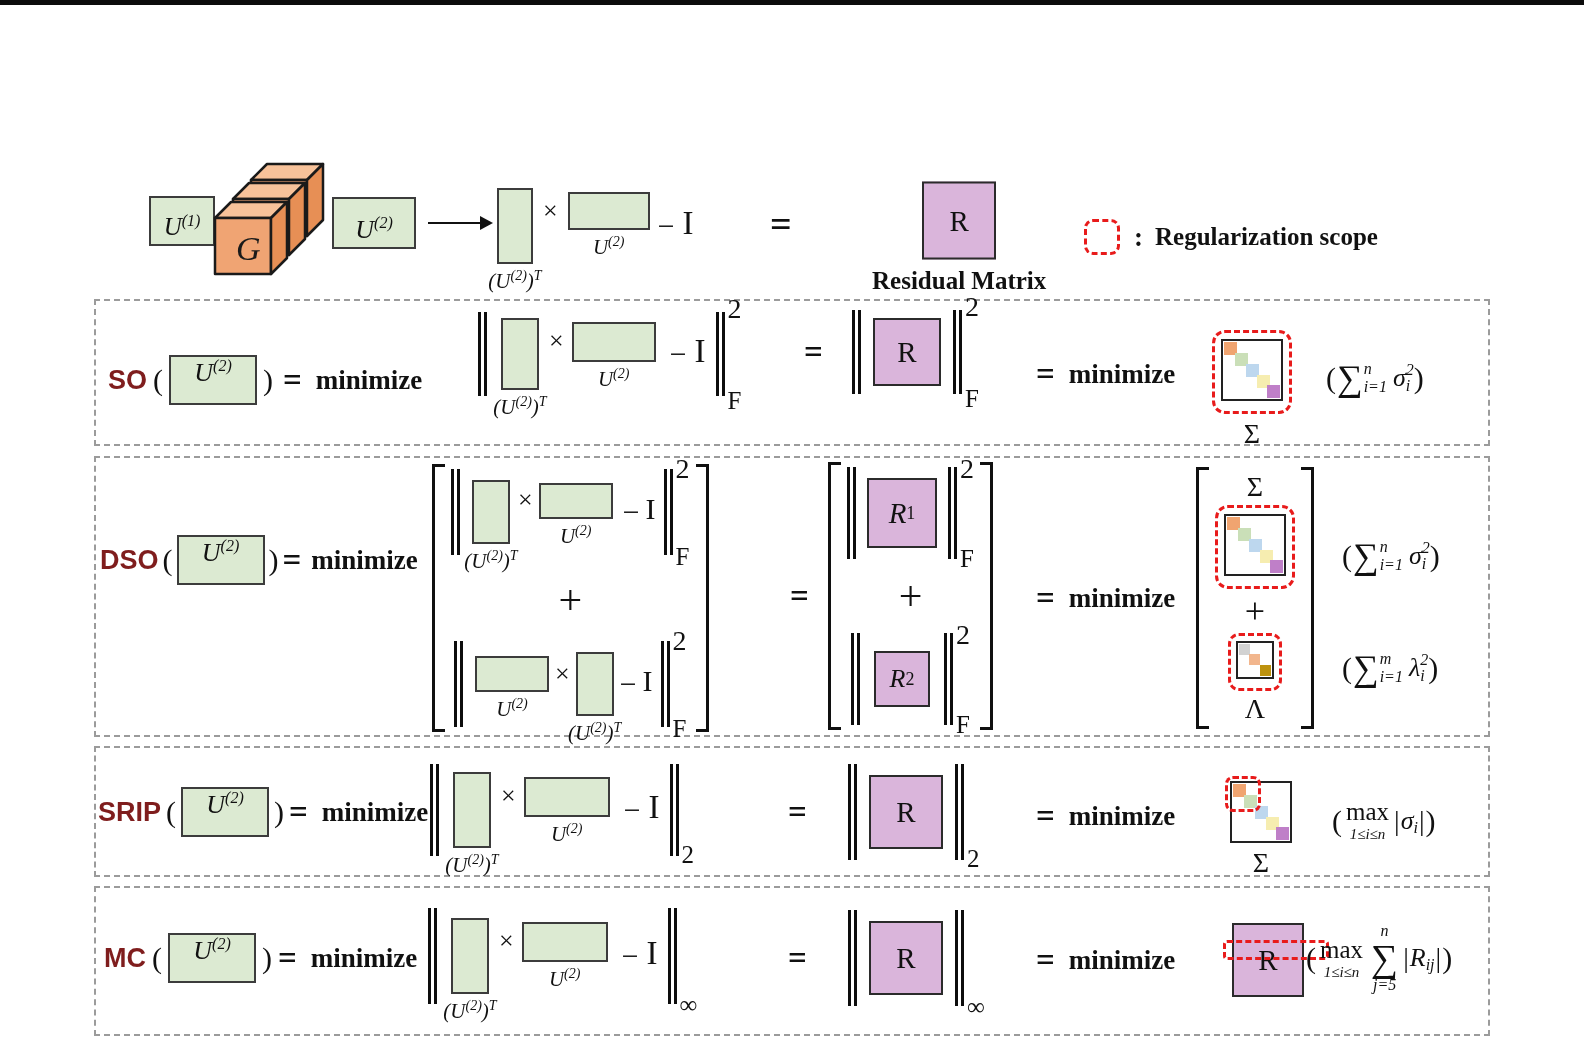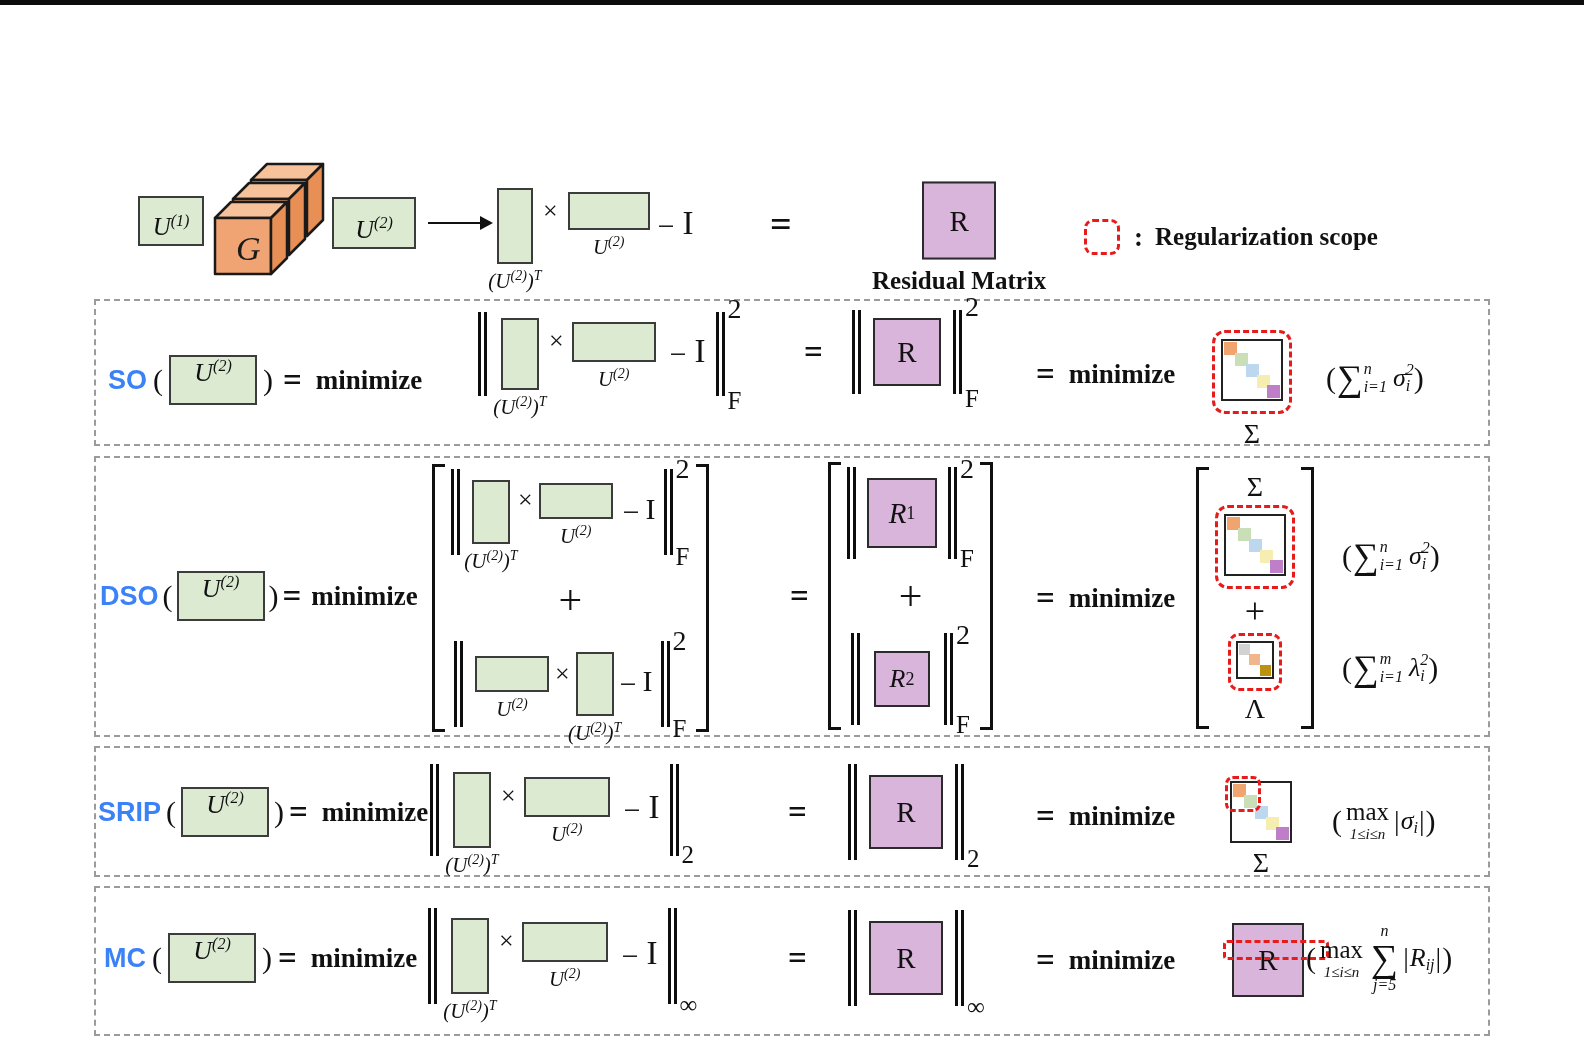--- a/index.html
+++ b/index.html
@@ -46,21 +46,21 @@
   .nbot{font:400 25px "Liberation Serif",serif;}
 
   
   .op{font:400 27px "Liberation Serif",serif;margin:0 8px;}
   .times{font-size:26px;}
   .minus{font-size:30px;}
   .ident{font:400 33px "Liberation Serif",serif;margin:0 2px 6px 0;}
   .eq{font:700 33px "Liberation Serif",serif;}
   .minz{font:700 27px "Liberation Serif",serif;margin-left:14px;text-align:right;}
   .paren{font:400 30px "Liberation Serif",serif;margin:0 6px;}
-  .rowlab{font:700 27px "Liberation Sans",sans-serif;color:#3b82f6;}
+  .rowlab{font:700 27px "Liberation Sans",sans-serif;color:#7f1d1d;}
   .plusbig{font:400 42px "Liberation Serif",serif;line-height:1;}
 
   
   .rbox{display:inline-flex;align-items:center;justify-content:center;background:#dab5db;
         border:2.5px solid #2b2b2b;box-sizing:border-box;font:400 29px "Liberation Serif",serif;}
   .rbox i{font-style:italic}
   .rbox sub{font-size:18px;}
 
   
   .brk{width:13px;align-self:stretch;box-sizing:border-box;
@@ -111,21 +111,21 @@
   .arrowline{display:inline-block;width:52px;height:2.5px;background:#111;}
   .arrowhead{display:inline-block;width:0;height:0;border-left:13px solid #111;
              border-top:7px solid transparent;border-bottom:7px solid transparent;}
 </style>
 </head>
 <body>
 
 <div id="canvas">
   <div id="toprule"></div>
 
-  <div class="g" style="left:138px;top:221px">
+  <div class="g" style="left:149px;top:221px">
     <span class="chip" style="width:66px;height:50px;line-height:45px;font-size:25px"><i>U</i><sup>(1)</sup></span>
   </div>
 
   <svg width="118" height="124" viewBox="0 0 118 124" style="position:absolute;left:212px;top:156px">
     <g stroke="#1a1a1a" stroke-width="2.5" stroke-linejoin="round">
       <polygon points="39,24 55,8 111,8 95,24" style="fill: rgb(247, 194, 154);"></polygon>
       <rect x="39" y="24" width="56" height="56" style="fill: rgb(240, 164, 115);"></rect>
       <polygon points="95,24 111,8 111,64 95,80" style="fill: rgb(231, 143, 85);"></polygon>
       <polygon points="21,43 37,27 93,27 77,43" style="fill: rgb(247, 194, 154);"></polygon>
       <rect x="21" y="43" width="56" height="56" style="fill: rgb(240, 164, 115);"></rect>
@@ -256,21 +256,21 @@
     <span class="it">σ</span>
     <span class="stk">
         <span>2</span>
         <span>i</span>
       </span>
     <span class="fpar">)</span>
   </div>
 
   <div class="row-box" id="box-dso"></div>
 
-  <div class="g" style="left:100px;top:596px">
+  <div class="g" style="left:100px;top:560px">
     <span class="rowlab">DSO</span>
     <span class="paren" style="margin:0 4px">(</span>
     <span class="chip"><i>U</i><sup>(2)</sup></span>
     <span class="paren" style="margin:0 4px">)</span>
     <span class="eq">=</span>
     <span class="minz" style="margin-left:10px">minimize</span>
   </div>
 
   <div class="g" style="left:432px;top:598px;height:268px">
     <span class="brk brk-l"></span>

